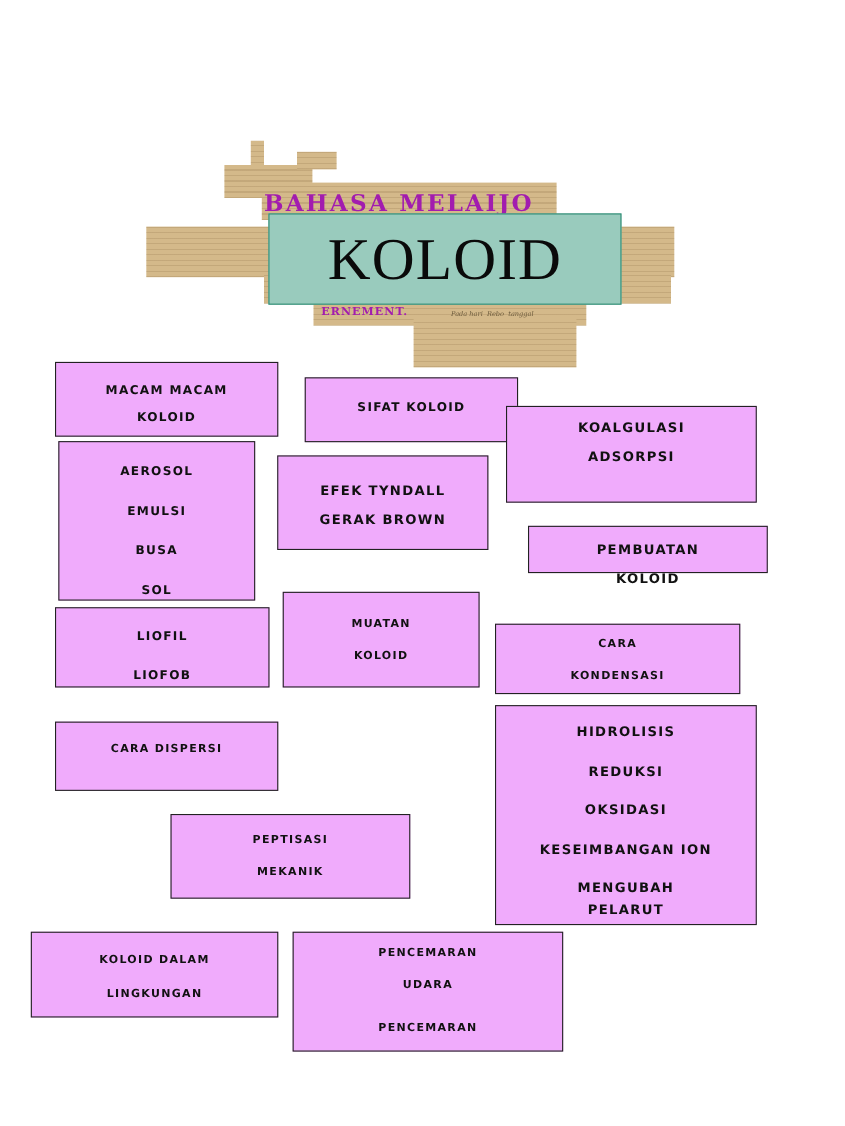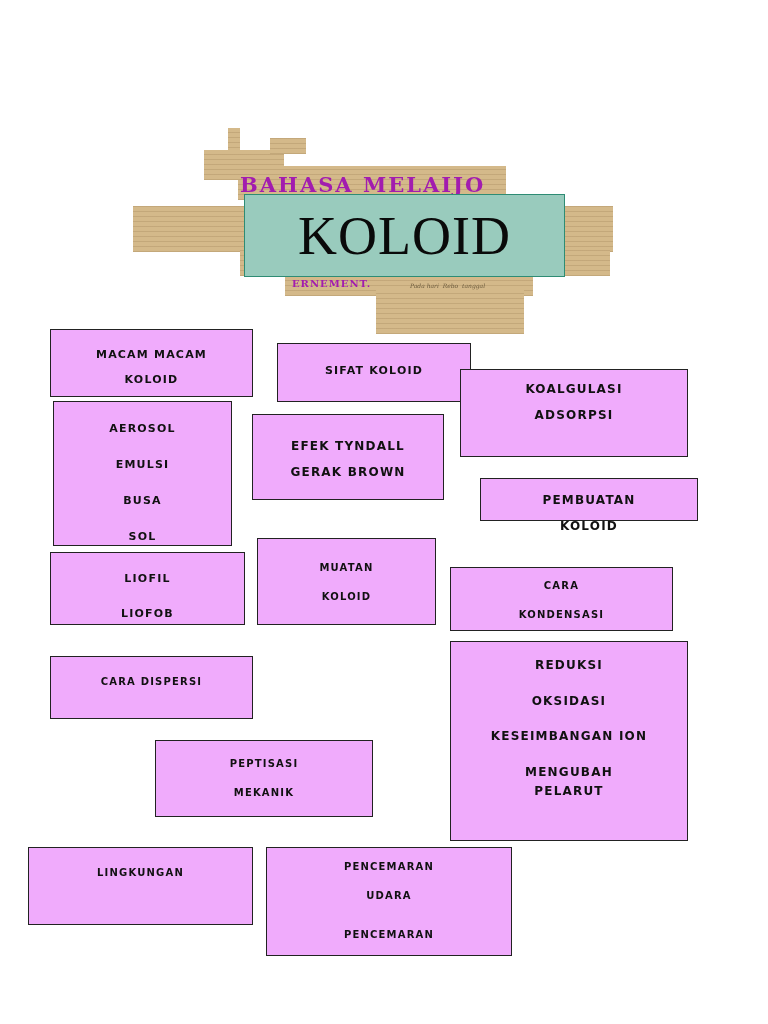--- a/index.html
+++ b/index.html
@@ -106,33 +106,35 @@
 <div class="card fs14" style="left:450px;top:567px;width:223px;height:64px;padding-top:3px;line-height:29px;">
   <span>CARA</span>
   <span>KONDENSASI</span>
 </div>
 
 <div class="card fs14" style="left:50px;top:656px;width:203px;height:63px;padding-top:19px;">
   <span>CARA DISPERSI</span>
 </div>
 
 <div class="card fs12" style="left:450px;top:641px;width:238px;height:200px;padding-top:6px;line-height:35.5px;">
+  <span>HIDROLISIS</span>
   <span>REDUKSI</span>
   <span>OKSIDASI</span>
   <span>KESEIMBANGAN ION</span>
   <span>MENGUBAH</span>
   <span style="line-height:18px;margin-top:-8px;">PELARUT</span>
 </div>
 
 <div class="card fs14" style="left:155px;top:740px;width:218px;height:77px;padding-top:8px;line-height:29px;">
   <span>PEPTISASI</span>
   <span>MEKANIK</span>
 </div>
 
 <div class="card fs14" style="left:28px;top:847px;width:225px;height:78px;padding-top:9px;line-height:31px;">
+  <span>KOLOID DALAM</span>
   <span>LINGKUNGAN</span>
 </div>
 
 <div class="card fs14" style="left:266px;top:847px;width:246px;height:109px;padding-top:4px;line-height:29px;">
   <span>PENCEMARAN</span>
   <span>UDARA</span>
   <span style="margin-top:10px;">PENCEMARAN</span>
 </div>
 
 </body></html>

